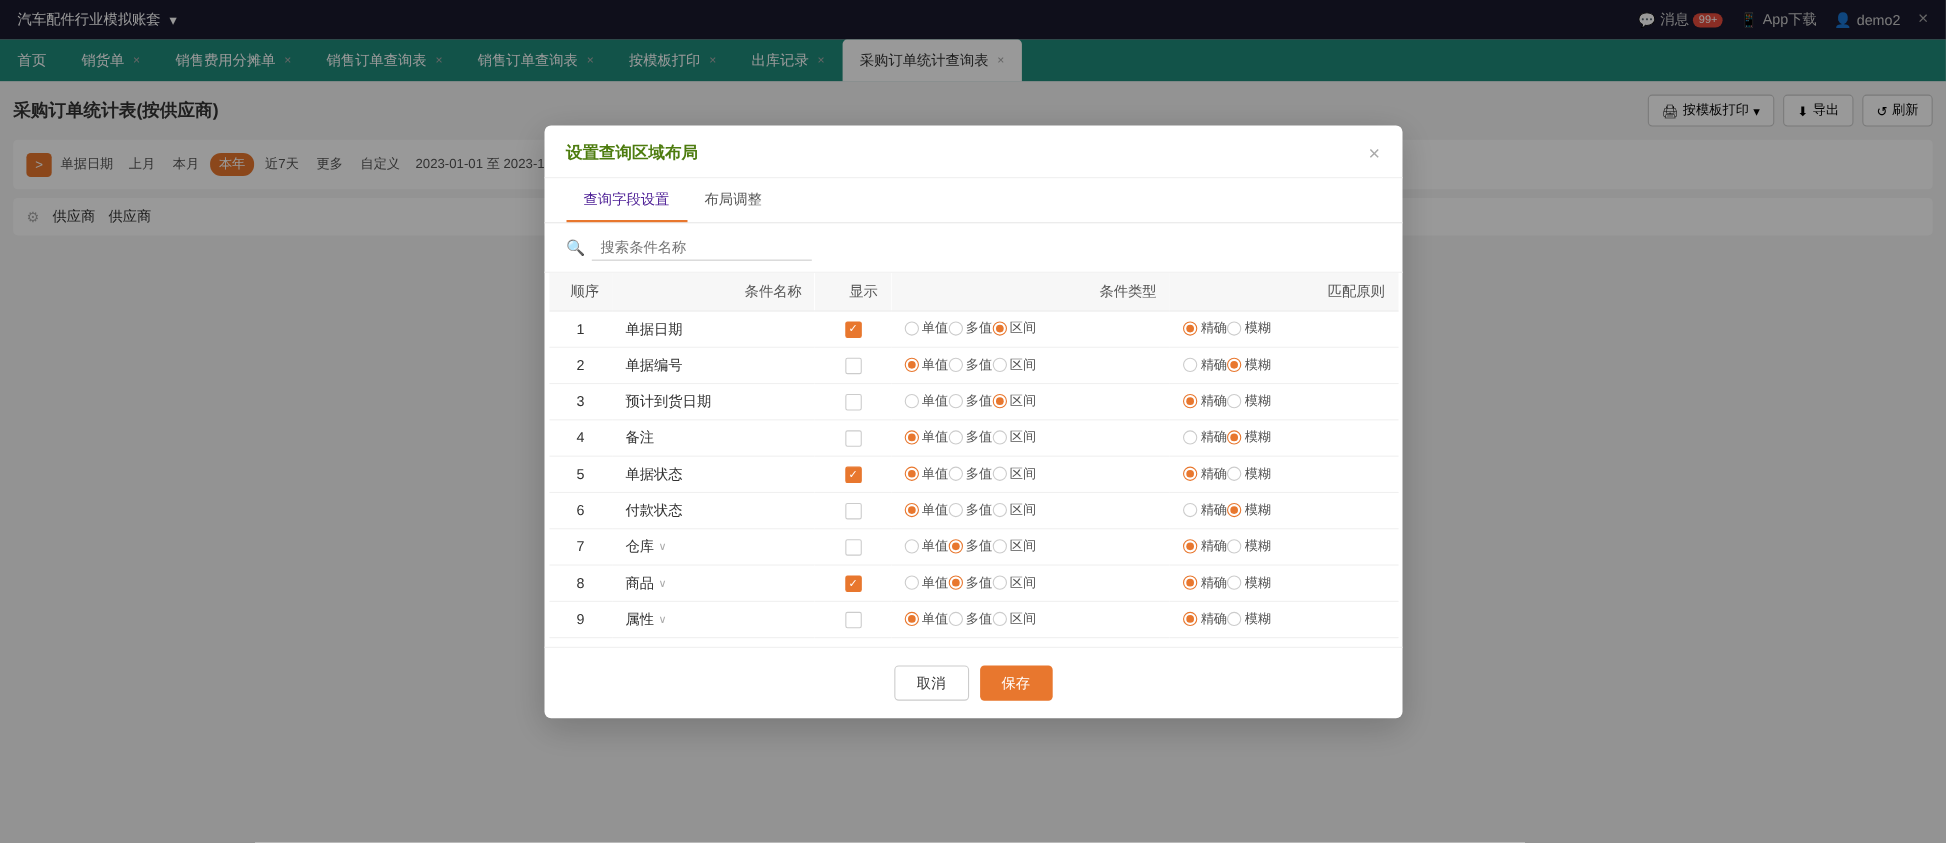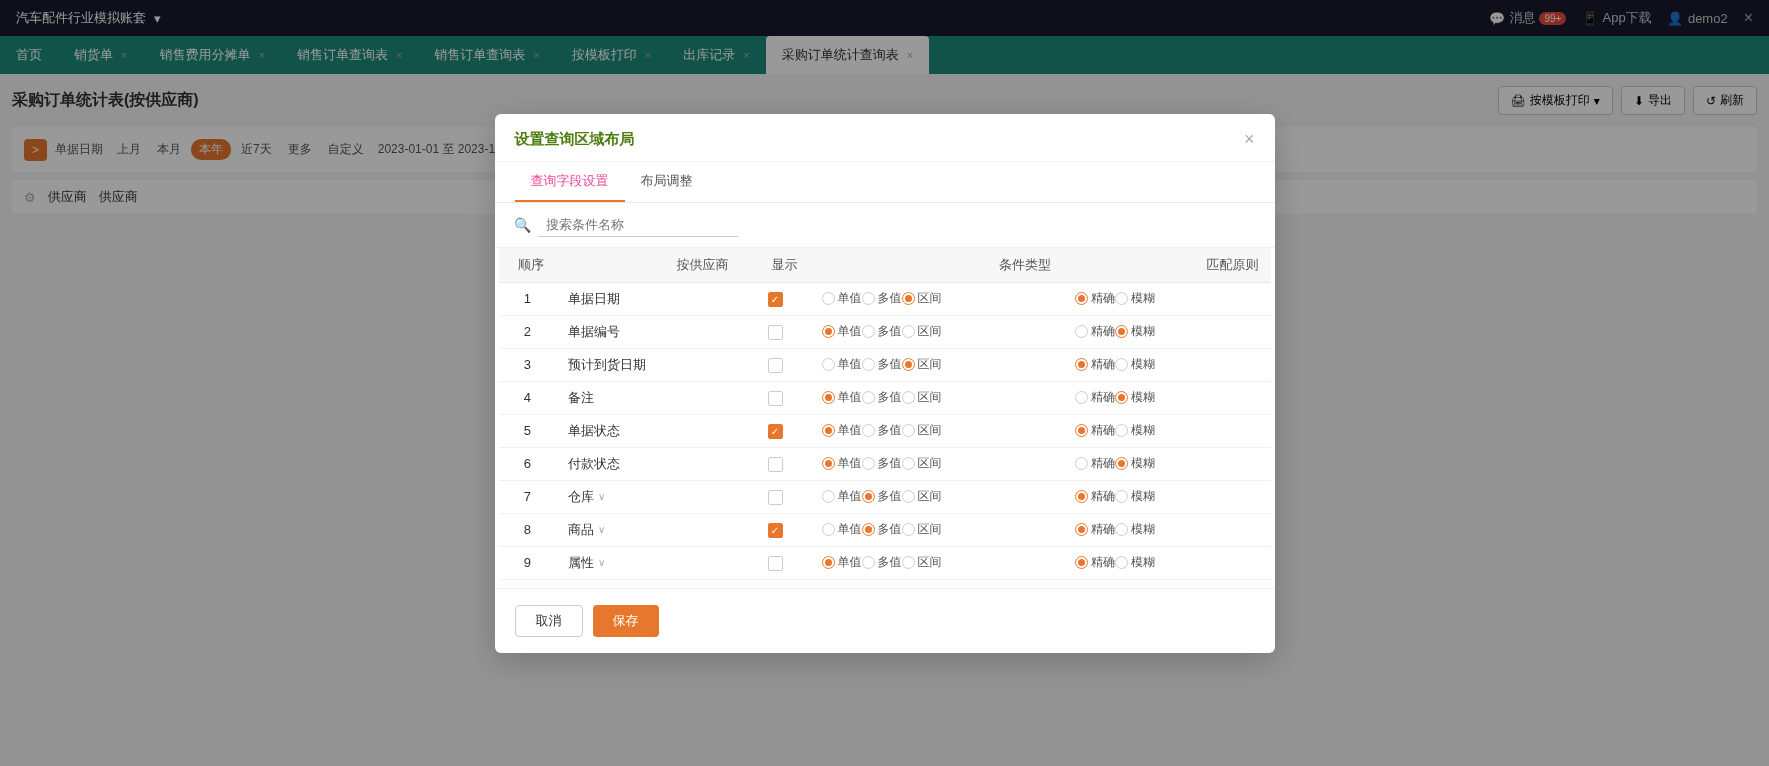--- a/index.html
+++ b/index.html
@@ -122,21 +122,21 @@
       display: flex;
       align-items: center;
       justify-content: space-between;
       padding: 16px 20px 12px;
       border-bottom: 1px solid #f0f0f0;
     }
     .dialog-title { font-size: 15px; font-weight: bold; color: #4d7c0f; }
     .dialog-close { background: none; border: none; font-size: 18px; color: #aaa; cursor: pointer; line-height: 1; }
     .dialog-tabs { display: flex; padding: 0 20px; border-bottom: 1px solid #e8e8e8; gap: 0; }
     .dialog-tab { padding: 10px 16px; font-size: 13px; color: #555; cursor: pointer; border-bottom: 2px solid transparent; }
-    .dialog-tab.active { color: #ec4899; border-bottom-color: #e8772e; font-weight: 500; }
+    .dialog-tab.active { color: #4c1d95; border-bottom-color: #e8772e; font-weight: 500; }
 
     .dialog-search {
       padding: 10px 20px;
       display: flex;
       align-items: center;
       gap: 6px;
       border-bottom: 1px solid #f0f0f0;
     }
     .dialog-search input {
       border: none;
@@ -229,21 +229,21 @@
 
     .table-scroll {
       overflow-y: auto;
       max-height: 340px;
       padding: 0 4px;
     }
 
     
     .dialog-footer {
       display: flex;
-      justify-content: flex-start;
+      justify-content: center;
       gap: 10px;
       padding: 16px 20px;
       border-top: 1px solid #f0f0f0;
     }
     .btn-cancel {
       border: 1px solid #ccc;
       background: #fff;
       padding: 6px 20px;
       border-radius: 4px;
       cursor: pointer;
@@ -396,21 +396,21 @@
 
     <div class="dialog-body">
       <div class="table-scroll">
         <table class="cond-table">
           <thead>
             <tr>
               <th class="td-order">
                 <span>顺序</span>
               </th>
               <th class="td-name">
-                <span>按供应商</span>
+                <span>条件名称</span>
               </th>
               <th class="td-display">
                 <span>显示</span>
               </th>
               <th class="td-type">
                 <span>条件类型</span>
               </th>
               <th class="td-match">
                 <span>匹配原则</span>
               </th>

